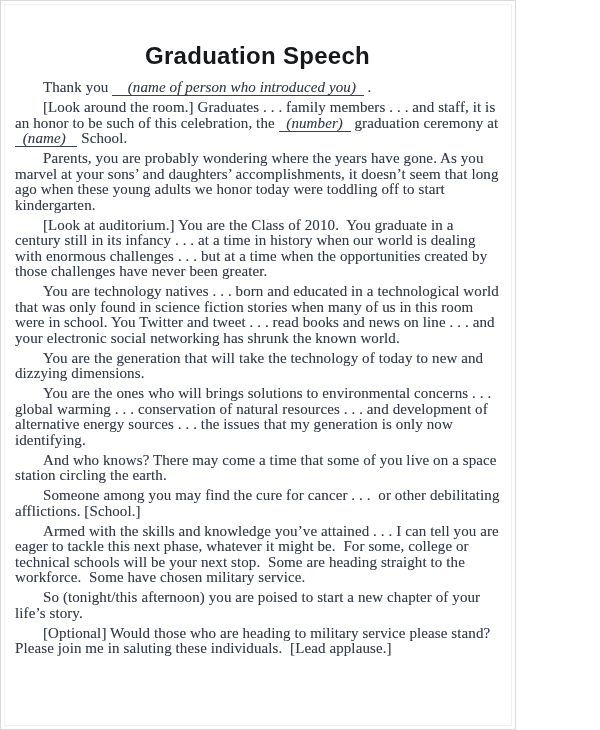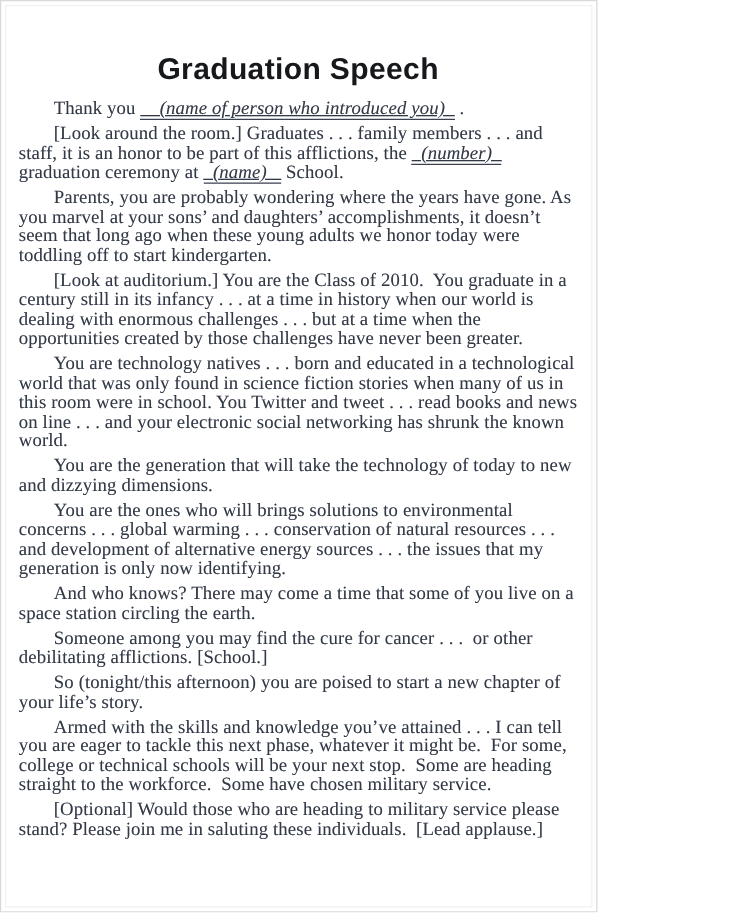--- a/index.html
+++ b/index.html
@@ -2,21 +2,21 @@
 <html><head>
 <meta charset="utf-8">
 <style>
   html, body {
     margin: 0;
     padding: 0;
     background: #ffffff;
   }
   .page {
     position: relative;
-    width: 478px;
+    width: 516px;
     height: 730px;
     box-sizing: border-box;
     background: #ffffff;
     border: 1px solid #d9d9d9;
     padding: 42px 15px 0 14px;
     overflow: hidden;
     font-family: "Liberation Serif", "DejaVu Serif", serif;
   }
   
   .page::before {
@@ -45,35 +45,34 @@
   }
   .body p {
     margin: 0 0 4.5px 0;
     text-indent: 28px;
   }
   .it {
   }
   .blank {
     font-style: italic;
     border-bottom: 1.2px solid #3a4150;
-    text-decoration: underline;
   }
 </style>
 </head>
 <body>
 
 <div class="page">
   <h1 class="title">Graduation Speech</h1>
   <div class="body">
       <p><span>Thank you </span><span class="blank">&nbsp;&nbsp;&nbsp;&nbsp;(name of person who introduced you)&nbsp;&nbsp;</span><span> .</span></p>
-      <p><span class="it">[Look around the room.]</span><span> Graduates . . . family members . . . and staff, it is an honor to be part of this afflictions, the </span><span class="blank">&nbsp;&nbsp;(number)&nbsp;&nbsp;</span><span> graduation ceremony at </span><span class="blank">&nbsp;&nbsp;(name)&nbsp;&nbsp;&nbsp;</span><span> School.</span></p>
+      <p><span class="it">[Look around the room.]</span><span> Graduates . . . family members . . . and staff, it is an honor to be such of this celebration, the </span><span class="blank">&nbsp;&nbsp;(number)&nbsp;&nbsp;</span><span> graduation ceremony at </span><span class="blank">&nbsp;&nbsp;(name)&nbsp;&nbsp;&nbsp;</span><span> School.</span></p>
       <p><span>Parents, you are probably wondering where the years have gone. As you marvel at your sons’ and daughters’ accomplishments, it doesn’t seem that long ago when these young adults we honor today were toddling off to start kindergarten.</span></p>
       <p><span class="it">[Look at auditorium.]</span><span> You are the Class of 2010.&nbsp; You graduate in a century still in its infancy . . . at a time in history when our world is dealing with enormous challenges . . . but at a time when the opportunities created by those challenges have never been greater.</span></p>
       <p><span>You are technology natives . . . born and educated in a technological world that was only found in science fiction stories when many of us in this room were in school. You Twitter and tweet . . . read books and news on line . . . and your electronic social networking has shrunk the known world.</span></p>
       <p><span>You are the generation that will take the technology of today to new and dizzying dimensions.</span></p>
       <p><span>You are the ones who will brings solutions to environmental concerns . . . global warming . . . conservation of natural resources . . . and development of alternative energy sources . . . the issues that my generation is only now identifying.</span></p>
       <p><span>And who knows? There may come a time that some of you live on a space station circling the earth.</span></p>
       <p><span>Someone among you may find the cure for cancer . . .&nbsp; or other debilitating afflictions. </span><span class="it">[School.]</span></p>
+      <p><span>Armed with the skills and knowledge you’ve attained . . . I can tell you are eager to tackle this next phase, whatever it might be.&nbsp; For some, college or technical schools will be your next stop.&nbsp; Some are heading straight to the workforce.&nbsp; Some have chosen military service.</span></p>
       <p><span>So </span><span class="it">(tonight/this afternoon)</span><span> you are poised to start a new chapter of your life’s story.</span></p>
-      <p><span>Armed with the skills and knowledge you’ve attained . . . I can tell you are eager to tackle this next phase, whatever it might be.&nbsp; For some, college or technical schools will be your next stop.&nbsp; Some are heading straight to the workforce.&nbsp; Some have chosen military service.</span></p>
       <p><span class="it">[Optional]</span><span> Would those who are heading to military service please stand? Please join me in saluting these individuals.&nbsp; </span><span class="it">[Lead applause.]</span></p>
     </div>
 </div>
 
 </body></html>

